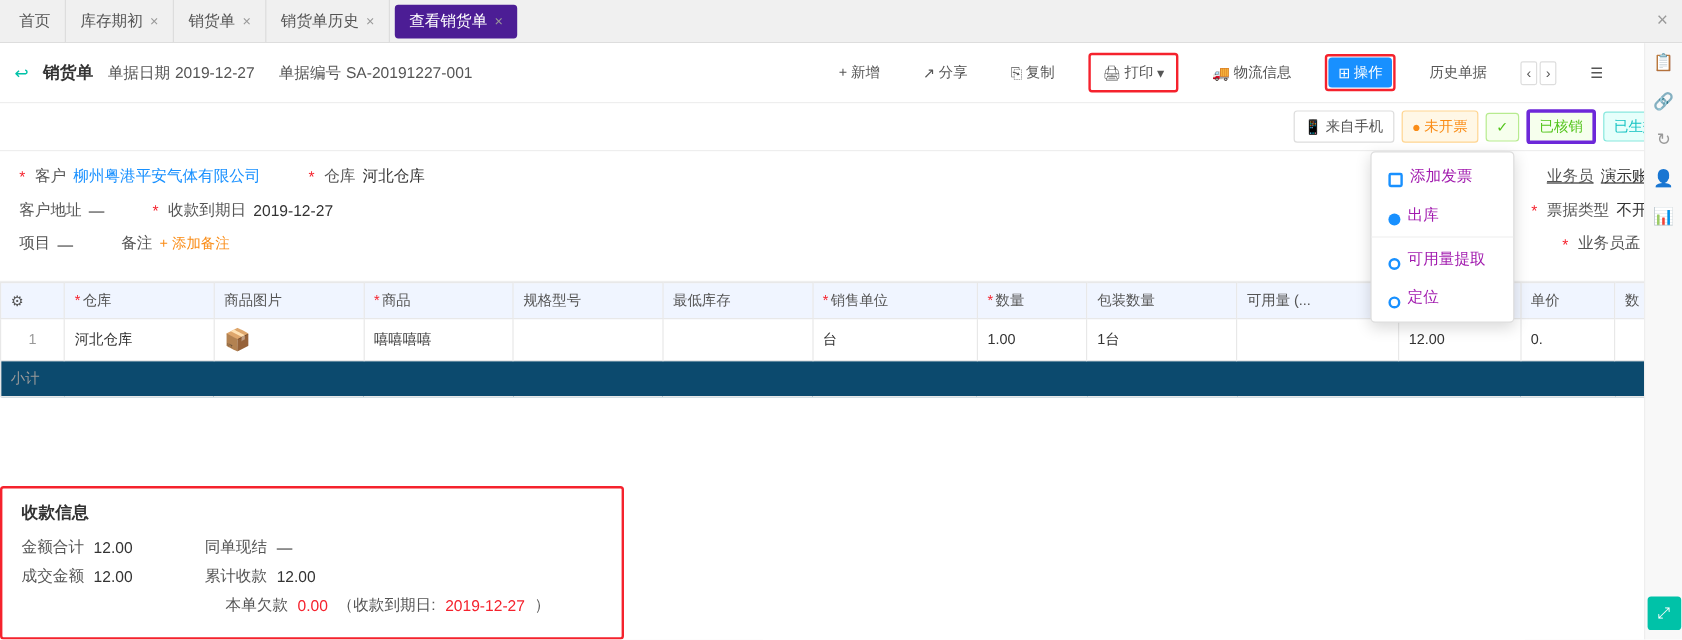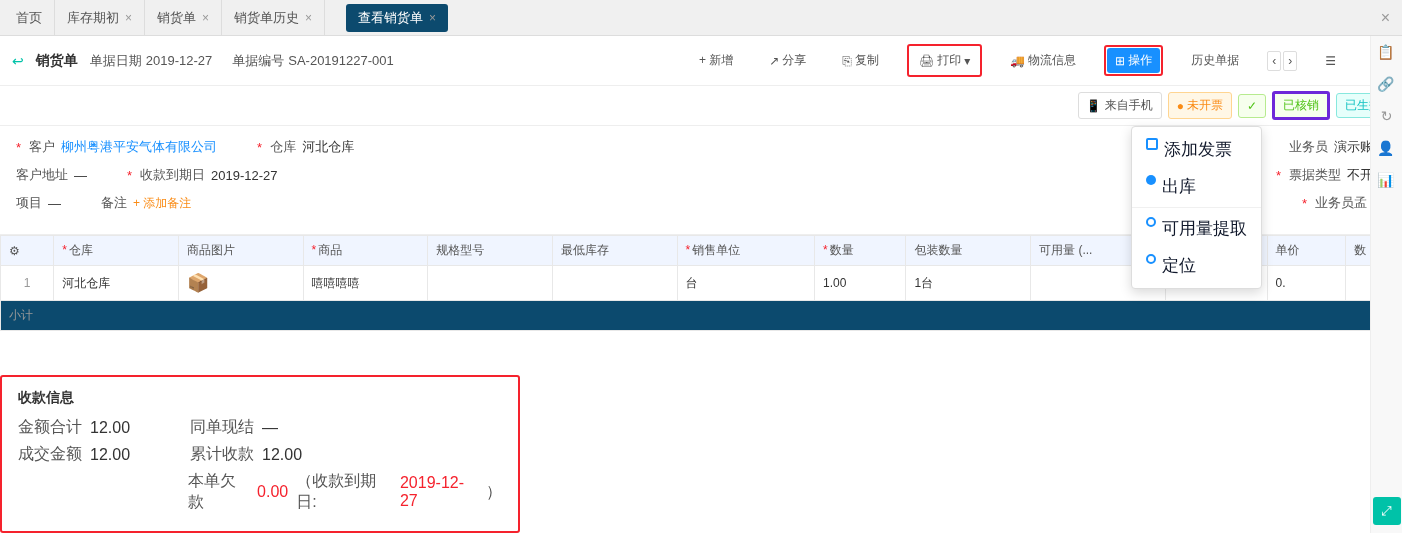--- a/index.html
+++ b/index.html
@@ -2,21 +2,21 @@
 <html><head>
   <meta charset="utf-8">
   <style>
     * { box-sizing: border-box; margin: 0; padding: 0; }
     body { font-family: "Microsoft YaHei", Arial, sans-serif; font-size: 13px; background: #f5f5f5; color: #333; overflow: hidden; }
 
     
     .tab-bar { display: flex; align-items: center; background: #f0f0f0; border-bottom: 1px solid #ddd; height: 36px; padding: 0 4px; position: relative; }
     .tab-item { display: flex; align-items: center; padding: 0 12px; height: 36px; cursor: pointer; font-size: 13px; border-right: 1px solid #ddd; color: #555; }
     .tab-item .close-icon { margin-left: 6px; color: #999; font-size: 12px; }
-    .tab-highlight { background: #0c4a6e; color: #fff !important; border-radius: 3px; padding: 4px 12px; height: 28px; margin: 4px 21px; border: none; }
+    .tab-highlight { background: #4c1d95; color: #fff !important; border-radius: 3px; padding: 4px 12px; height: 28px; margin: 4px 4px; border: none; }
     .tab-close-btn { position: absolute; right: 12px; top: 50%; transform: translateY(-50%); color: #999; font-size: 16px; cursor: pointer; }
 
     
     .content-area { background: #fff; height: calc(533px - 36px); display: flex; flex-direction: column; position: relative; }
 
     
     .doc-header { display: flex; align-items: center; padding: 8px 12px; border-bottom: 1px solid #eee; background: #fff; }
     .doc-title-section { display: flex; align-items: center; gap: 12px; flex: 1; }
     .doc-icon { color: #00c2a8; font-size: 14px; }
     .doc-title { font-size: 14px; font-weight: bold; color: #333; }
@@ -49,30 +49,30 @@
     table { width: 100%; border-collapse: collapse; font-size: 12px; }
     thead tr { background: #f0f5ff; }
     th { padding: 6px 8px; border: 1px solid #e8e8e8; text-align: left; font-weight: normal; color: #555; white-space: nowrap; }
     td { padding: 6px 8px; border: 1px solid #e8e8e8; color: #333; }
     .th-required { color: #f5222d; margin-right: 2px; }
     .row-num { text-align: center; color: #999; }
     .subtotal-row td { background: #0c4a6e; color: #999; }
 
     
     .dropdown-menu { position: absolute; top: 90px; right: 140px; background: #fff; border: 1px solid #ddd; border-radius: 4px; box-shadow: 0 4px 12px rgba(0,0,0,0.15); z-index: 100; min-width: 120px; padding: 4px 0; }
-    .dropdown-item { display: flex; align-items: flex-start; gap: 6px; padding: 7px 14px; cursor: pointer; font-size: 17px; color: #0f172a; }
+    .dropdown-item { display: flex; align-items: flex-end; gap: 6px; padding: 7px 14px; cursor: pointer; font-size: 13px; color: #a21caf; }
     .dropdown-divider { height: 1px; background: #f0f0f0; margin: 2px 0; }
     .menu-icon-square { width: 12px; height: 12px; border: 2px solid #1890ff; border-radius: 2px; display: inline-block; }
     .menu-icon-circle { width: 10px; height: 10px; border-radius: 50%; background: #1890ff; display: inline-block; }
     .menu-icon-circle-outline { width: 10px; height: 10px; border-radius: 50%; border: 2px solid #1890ff; display: inline-block; }
 
     
     .payment-info { position: absolute; bottom: 0; left: 0; width: 520px; border: 2px solid #f5222d; background: #fff; padding: 12px 16px; border-radius: 3px; }
     .payment-title { font-weight: bold; font-size: 14px; margin-bottom: 10px; }
-    .payment-row { display: flex; gap: 60px; margin-bottom: 6px; font-size: 16px; }
+    .payment-row { display: flex; gap: 60px; margin-bottom: 6px; font-size: 13px; }
     .payment-item { display: flex; align-items: center; gap: 8px; }
     .payment-label { color: #555; }
     .payment-value { color: #333; }
     .payment-value-red { color: #f5222d; }
 
     
     .right-sidebar { position: absolute; right: 0; top: 0; bottom: 0; width: 32px; background: #f8f8f8; border-left: 1px solid #eee; display: flex; flex-direction: column; align-items: center; padding: 8px 0; gap: 16px; }
     .sidebar-icon { color: #999; font-size: 14px; cursor: pointer; }
     .sidebar-icon-bottom { margin-top: auto; background: #00c2a8; color: #fff; width: 28px; height: 28px; display: flex; align-items: center; justify-content: center; border-radius: 3px; cursor: pointer; }
 
@@ -196,21 +196,21 @@
         <div class="form-field">
           <span class="field-required">*</span>
           <span class="field-label">客户</span>
           <span class="field-value field-link">柳州粤港平安气体有限公司</span>
         </div>
         <div class="form-field">
           <span class="field-required">*</span>
           <span class="field-label">仓库</span>
           <span class="field-value">河北仓库</span>
         </div>
-        <div class="form-field" style="margin-left:auto;">
+        <div class="form-field" style="margin-left:auto;text-decoration:underline;">
           <span class="field-label">业务员</span>
           <span class="field-value">演示账号</span>
         </div>
       </div>
       <div class="form-row">
         <div class="form-field">
           <span class="field-label">客户地址</span>
           <span class="field-value">—</span>
         </div>
         <div class="form-field">

